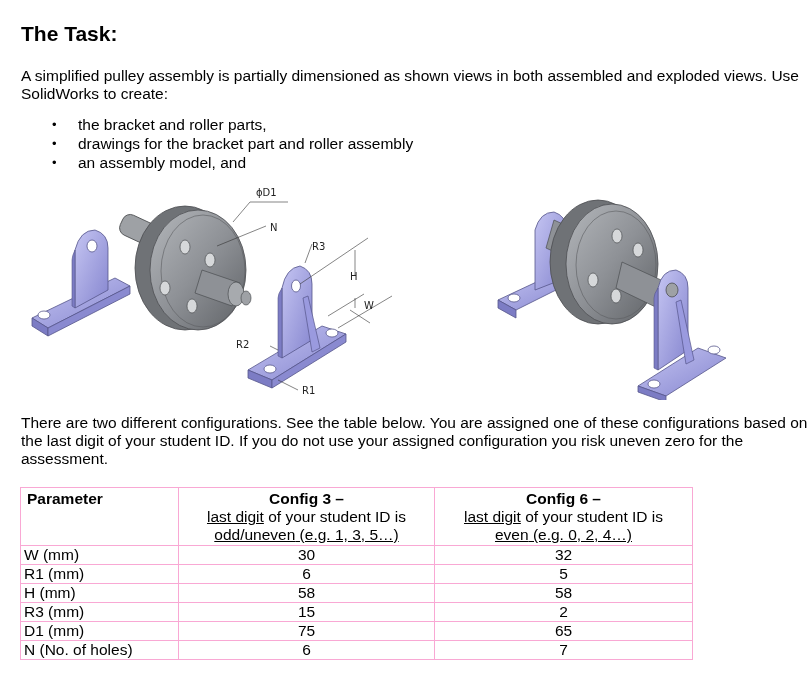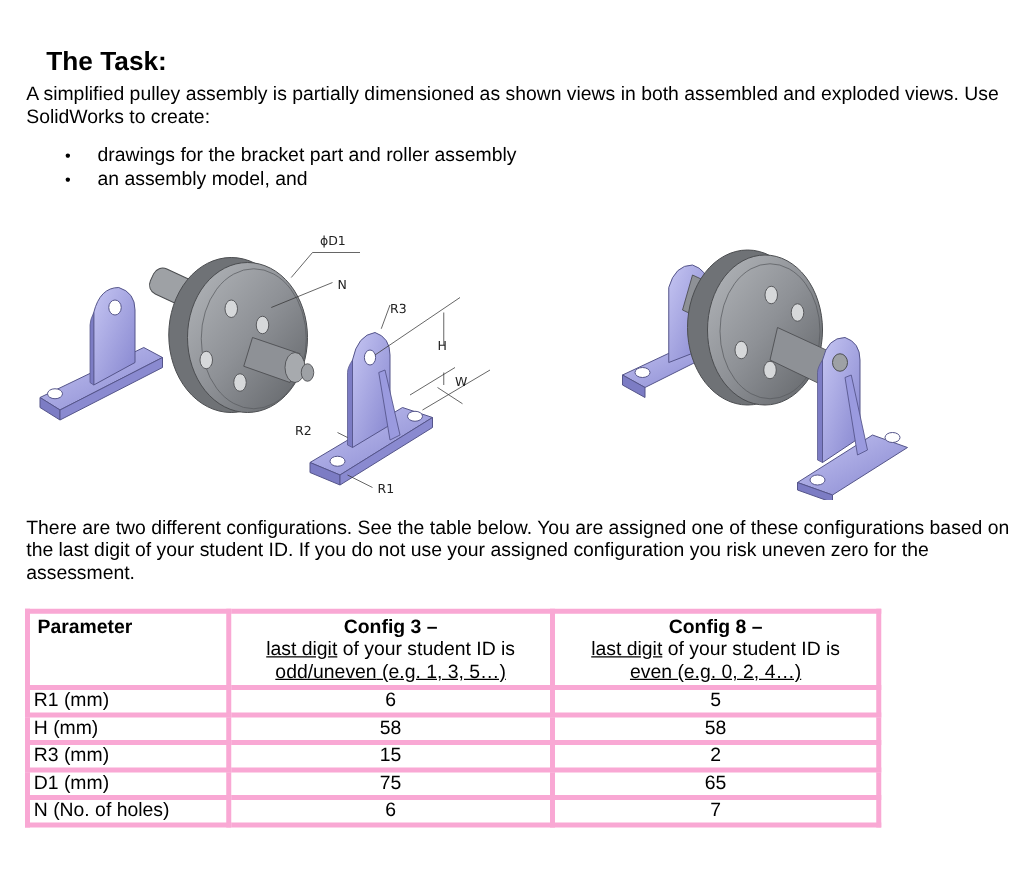--- a/index.html
+++ b/index.html
@@ -1,45 +1,46 @@
 <!DOCTYPE html>
 <html><head>
 <meta charset="utf-8">
 <style>
   html, body { margin:0; padding:0; background:#ffffff; }
   body { width:812px; height:696px; position:relative; overflow:hidden;
          font-family:"Liberation Sans", sans-serif; color:#000; }
-  .title { position:absolute; left:21px; top:22px; font-size:21px; font-weight:bold; margin:16px; }
+  .title { position:absolute; left:21px; top:22px; font-size:21px; font-weight:bold; margin:0; }
   .para { position:absolute; left:21px; font-size:15.5px; line-height:18px; margin:0; }
   .p1 { top:67px; width:780px; }
   .bullets { position:absolute; left:52px; top:115px; margin:0; padding:0; list-style:none; font-size:15.5px; line-height:19px; }
   .bullets li { position:relative; padding-left:26px; }
   .bullets li::before { content:"\2022"; position:absolute; left:0; top:0; font-size:13px; }
   .p2 { top:414px; width:790px; }
   .fig { position:absolute; }
   .lbl { font-family:"DejaVu Sans", sans-serif; font-size:10px; fill:#222; }
   table.cfg { position:absolute; left:20px; top:487px; border-collapse:collapse; font-size:15.5px; }
-  table.cfg td, table.cfg th { border:4px solid #f9a8d4; padding:0 6px; line-height:18px; height:18px; font-weight:normal;margin-left:42px; }
+  table.cfg td, table.cfg th { border:1px solid #f9a8d4; padding:0 6px; line-height:18px; height:18px; font-weight:normal;margin-left:42px; }
   table.cfg th { vertical-align:top; padding-top:2px; padding-bottom:1px; }
   table.cfg th.param { text-align:left; font-weight:bold; width:145px; }
   table.cfg th.c1 { width:243px; text-align:center; }
   table.cfg th.c2 { width:245px; text-align:center; }
   table.cfg td.val { text-align:center; }
   table.cfg td.name { text-align:left; padding-left:3px; }
   .bold { font-weight:bold; }
   .u { text-decoration:underline;text-align:center; }
 </style>
 </head>
 <body>
 
 <h1 class="title">The Task:</h1>
 
 <p class="para p1">A simplified pulley assembly is partially dimensioned as shown views in both assembled and exploded views. Use SolidWorks to create:</p>
 
 <ul class="bullets">
+  <li>the bracket and roller parts,</li>
   <li>drawings for the bracket part and roller assembly</li>
   <li>an assembly model, and</li>
 </ul>
 
 <svg class="fig" style="left:20px;top:178px" width="400" height="230" viewBox="0 0 400 230">
   <defs>
     <linearGradient id="pg" x1="0" y1="0" x2="1" y2="1">
       <stop offset="0" stop-color="#b4b7bb"></stop>
         <stop offset="0.5" stop-color="#8e9196"></stop>
         <stop offset="1" stop-color="#5f6266"></stop>
@@ -155,28 +156,33 @@
 <table class="cfg">
   <thead>
     <tr>
       <th class="param">Parameter</th>
       <th class="c1">
         <div class="bold">Config 3 –</div>
         <div><span class="u">last digit</span><span> of your student ID is</span></div>
         <div><span class="u">odd/uneven</span><span class="u"> (e.g. 1, 3, 5…)</span></div>
       </th>
       <th class="c2">
-        <div class="bold">Config 8 –</div>
+        <div class="bold">Config 6 –</div>
         <div><span class="u">last digit</span><span> of your student ID is</span></div>
         <div><span class="u">even</span><span class="u"> (e.g. 0, 2, 4…)</span></div>
       </th>
     </tr>
   </thead>
   <tbody>
     <tr>
+      <td class="name">W (mm)</td>
+      <td class="val">30</td>
+      <td class="val">32</td>
+    </tr>
+    <tr>
       <td class="name">R1 (mm)</td>
       <td class="val">6</td>
       <td class="val">5</td>
     </tr>
     <tr>
       <td class="name">H (mm)</td>
       <td class="val">58</td>
       <td class="val">58</td>
     </tr>
     <tr>

